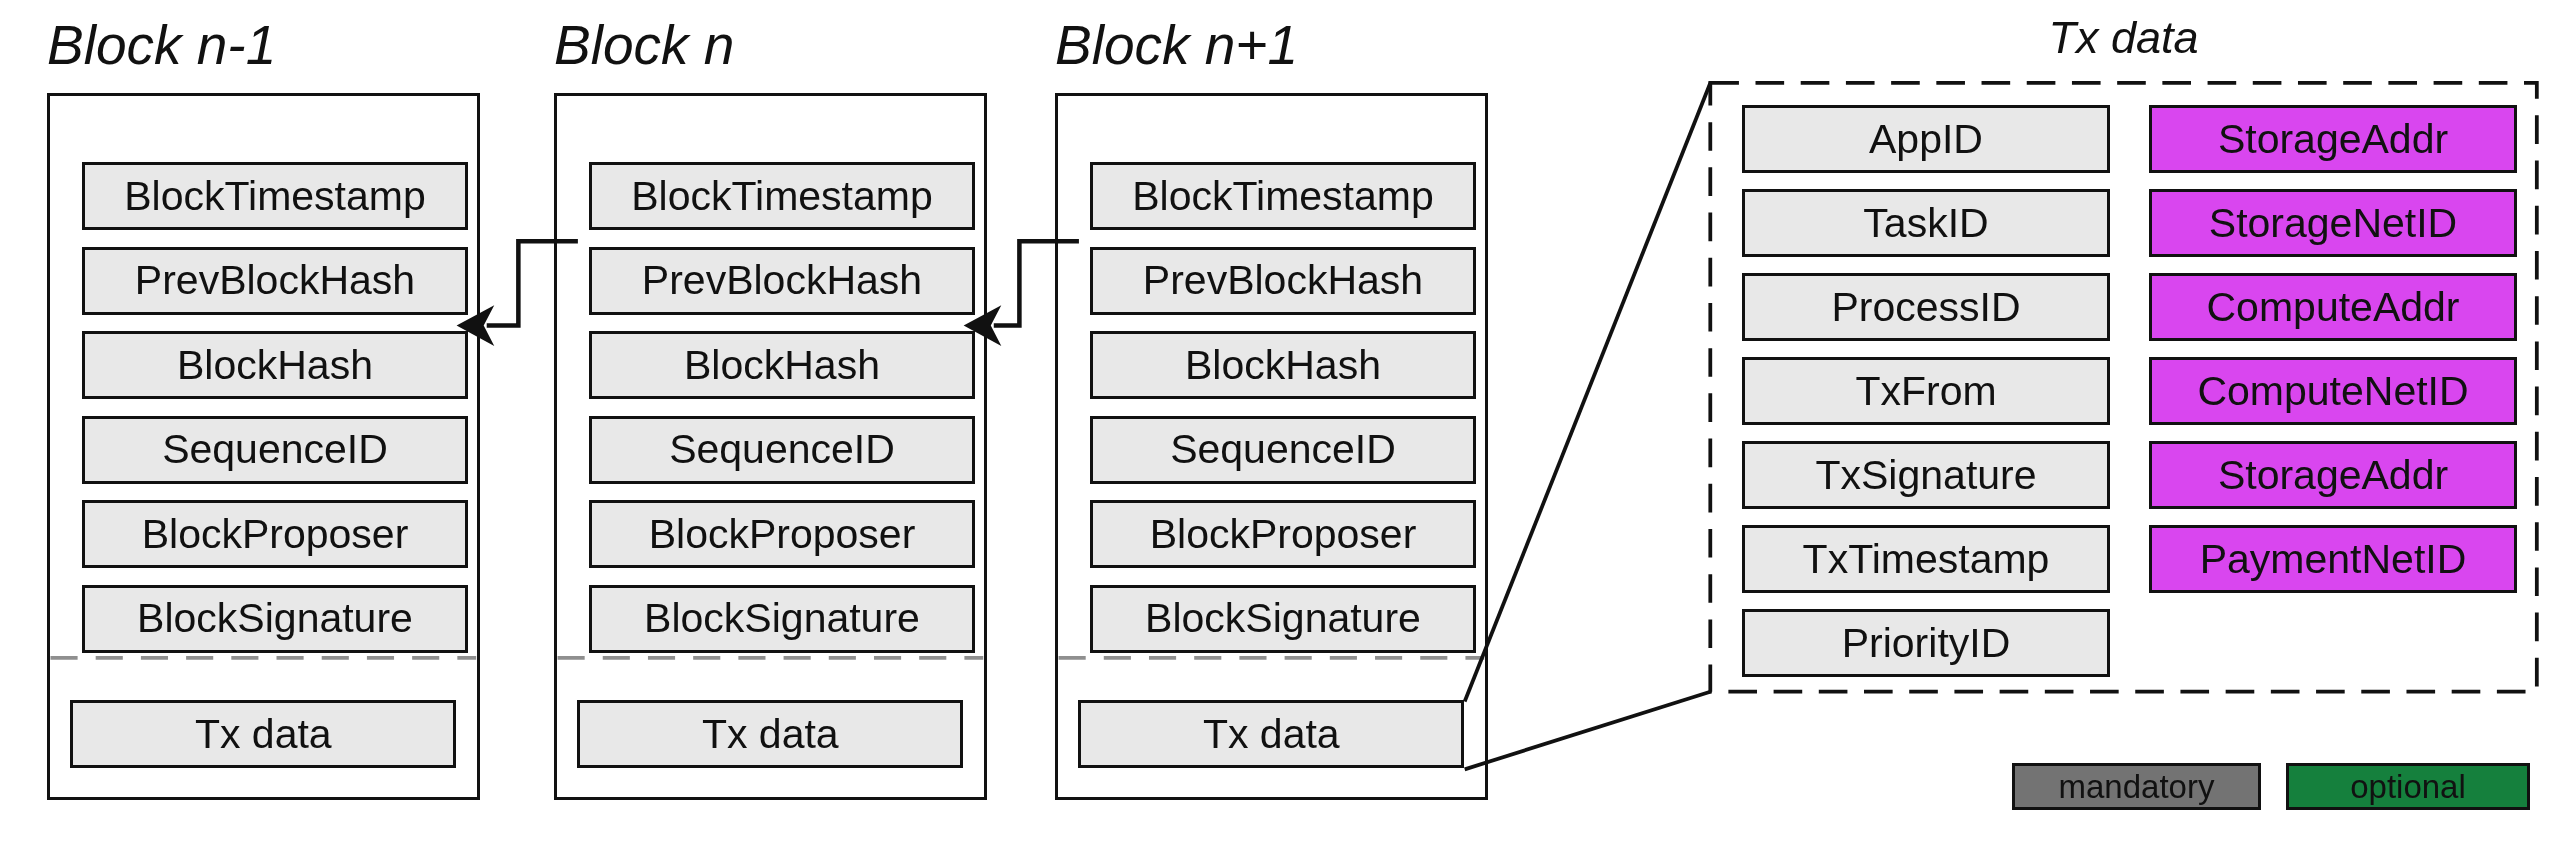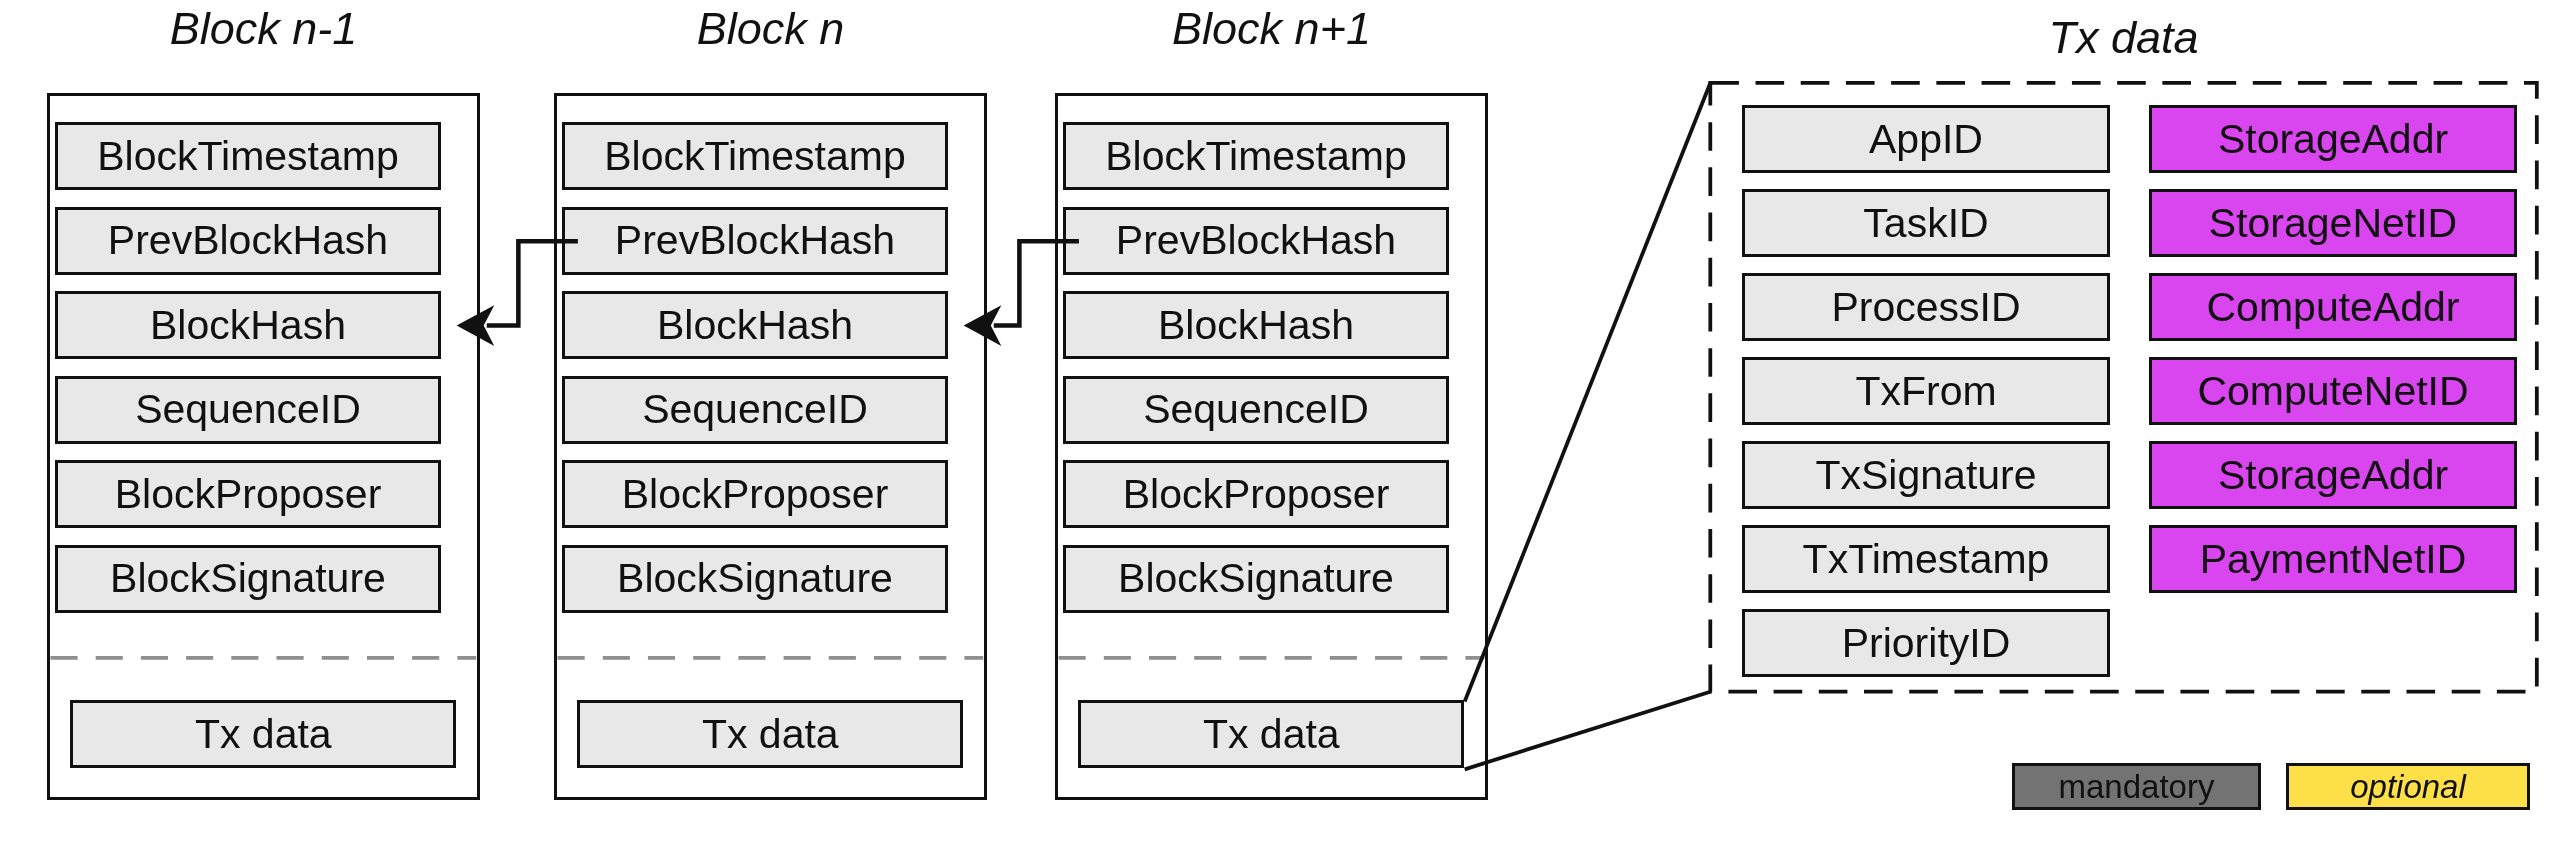--- a/index.html
+++ b/index.html
@@ -6,31 +6,31 @@
   body {
     width: 2576px; height: 844px;
     position: relative; overflow: hidden;
     background: #ffffff;
     font-family: "Liberation Sans", sans-serif;
     color: #111111;
   }
   .canvas { position: absolute; left: 0; top: 0; width: 2576px; height: 844px; }
 
   .block-title {
-    position: absolute; top: 2px; width: 433px;
-    text-align: center; font-style: italic;
-    font-size: 45px; line-height: 54px; white-space: nowrap;
+    position: absolute; top: 18px; width: 433px;
+    font-style: italic;
+    font-size: 55px; line-height: 54px; white-space: nowrap;
   }
   .block {
     position: absolute; top: 93px; width: 433px; height: 707px;
     box-sizing: border-box; border: 3.8px solid #111111; background: #ffffff;
   }
   .fields {
     display: flex; flex-direction: column; gap: 16.6px;
-    padding-top: 26px; padding-left: 5px;
+    padding-top: 26px; padding-left: 32px; margin-top: 40px;
   }
   .fbox {
     width: 386px; height: 68px; box-sizing: border-box;
     border: 3.8px solid #111111; background: #e8e8e8;
     display: flex; align-items: center; justify-content: center;
     font-size: 41px; white-space: nowrap;
   }
   .txfield { position: absolute; top: 604px; left: 20.3px; }
 
   .detail-title {
@@ -50,21 +50,21 @@
   .cell-mandatory { background: #e8e8e8; text-align: center; }
   .cell-optional  { background: #d946ef; }
 
   .legend-box {
     position: absolute; top: 763px; height: 47px; box-sizing: border-box;
     border: 3px solid #111111;
     display: flex; align-items: center; justify-content: center;
     font-size: 33px; white-space: nowrap;
   }
   .legend-mandatory { left: 2012px; width: 249px; background: #737373; }
-  .legend-optional  { left: 2286px; width: 244px; background: #fde047; font-style: italic; }
+  .legend-optional  { left: 2286px; width: 244px; background: #15803d; }
 
   .overlay { position: absolute; left: 0; top: 0; pointer-events: none; }
 </style>
 </head>
 <body>
 
 <div class="canvas">
 
   <div class="block-title" style="left:47px">Block n-1</div>
   <div class="block" style="left:47px">

